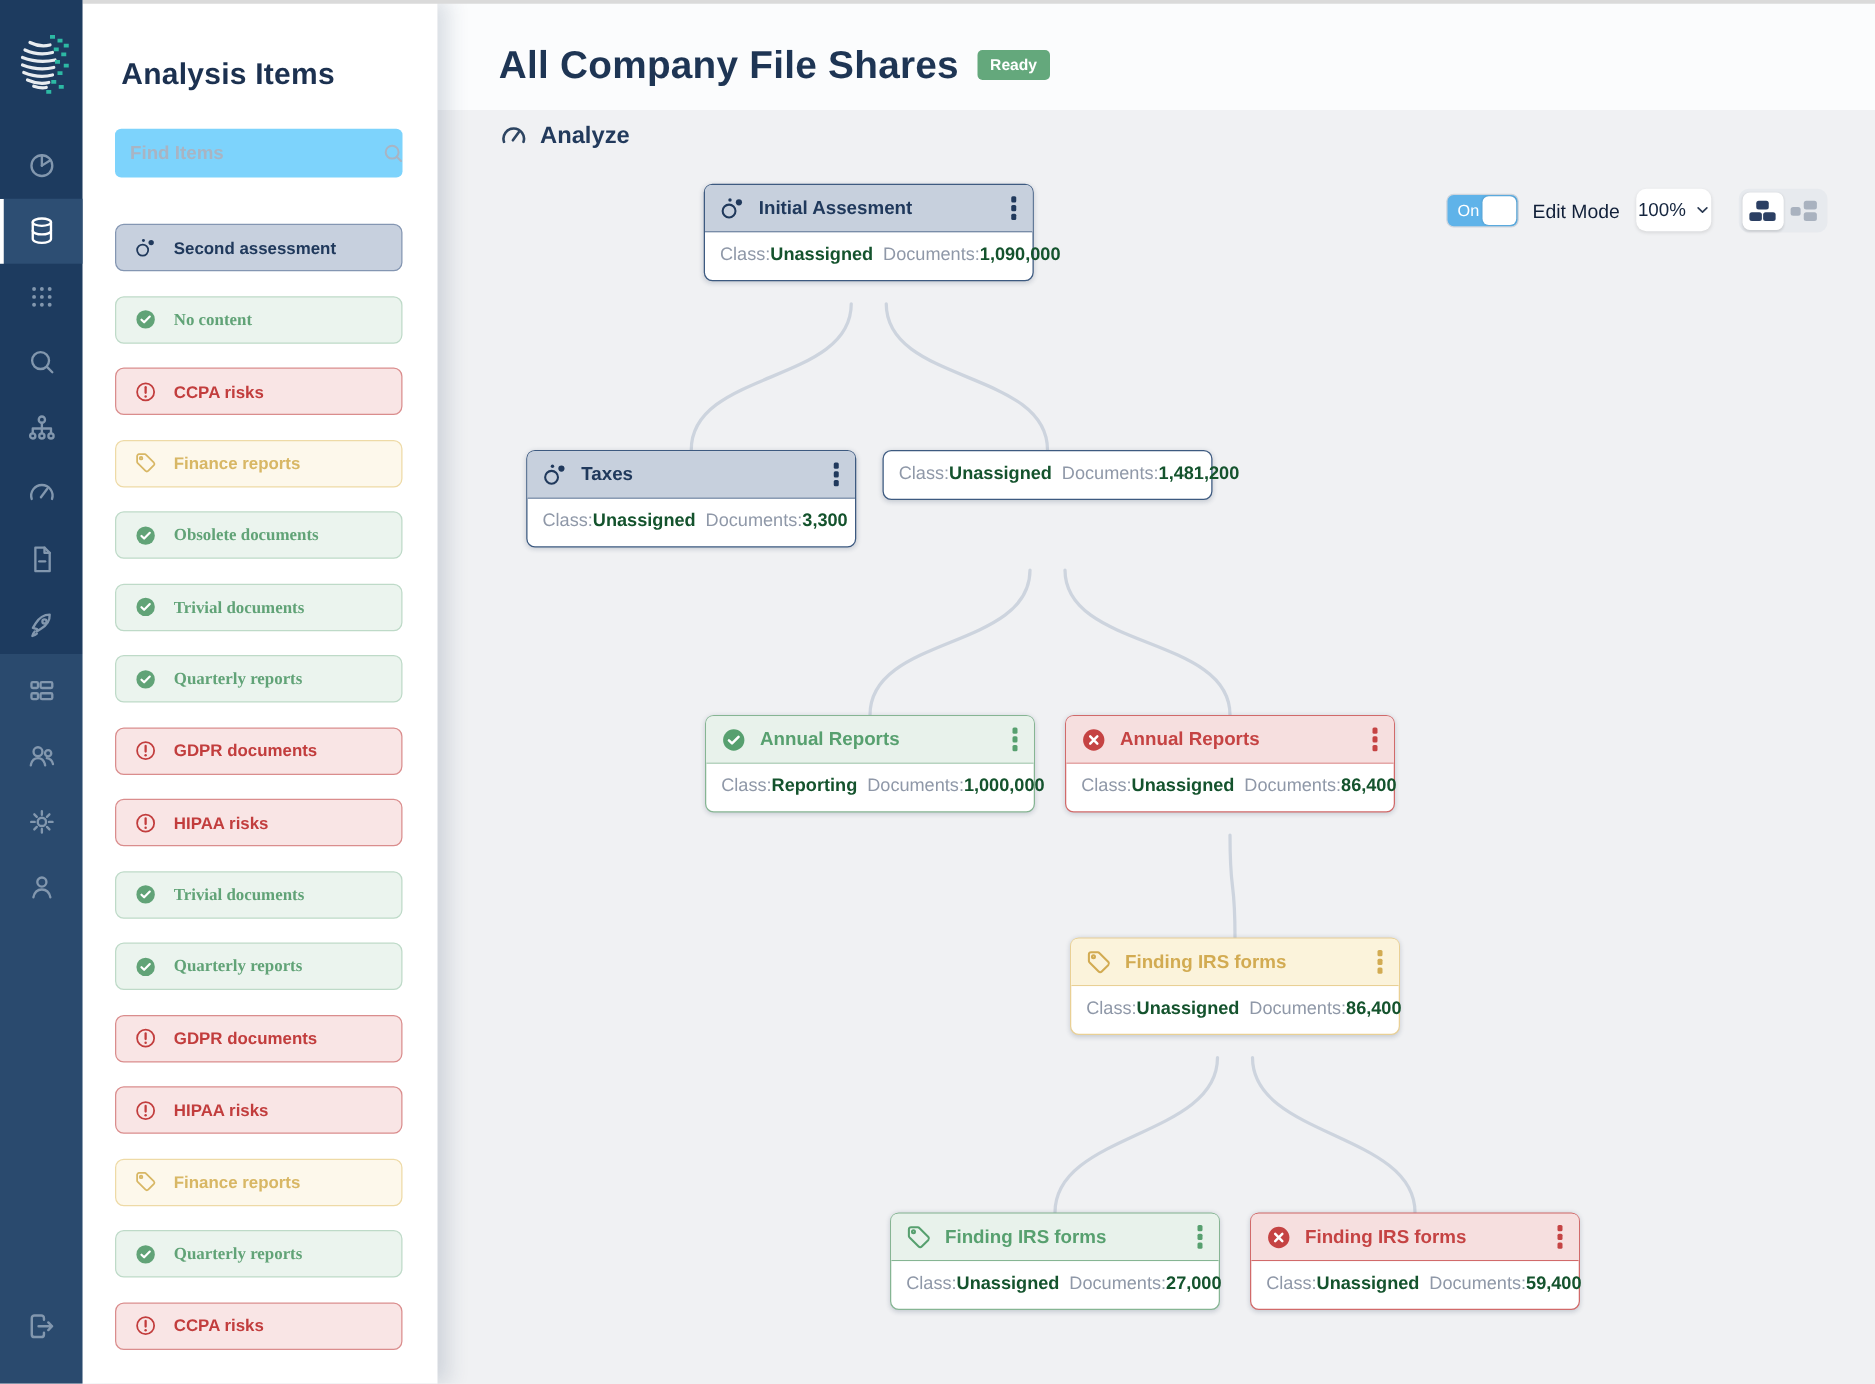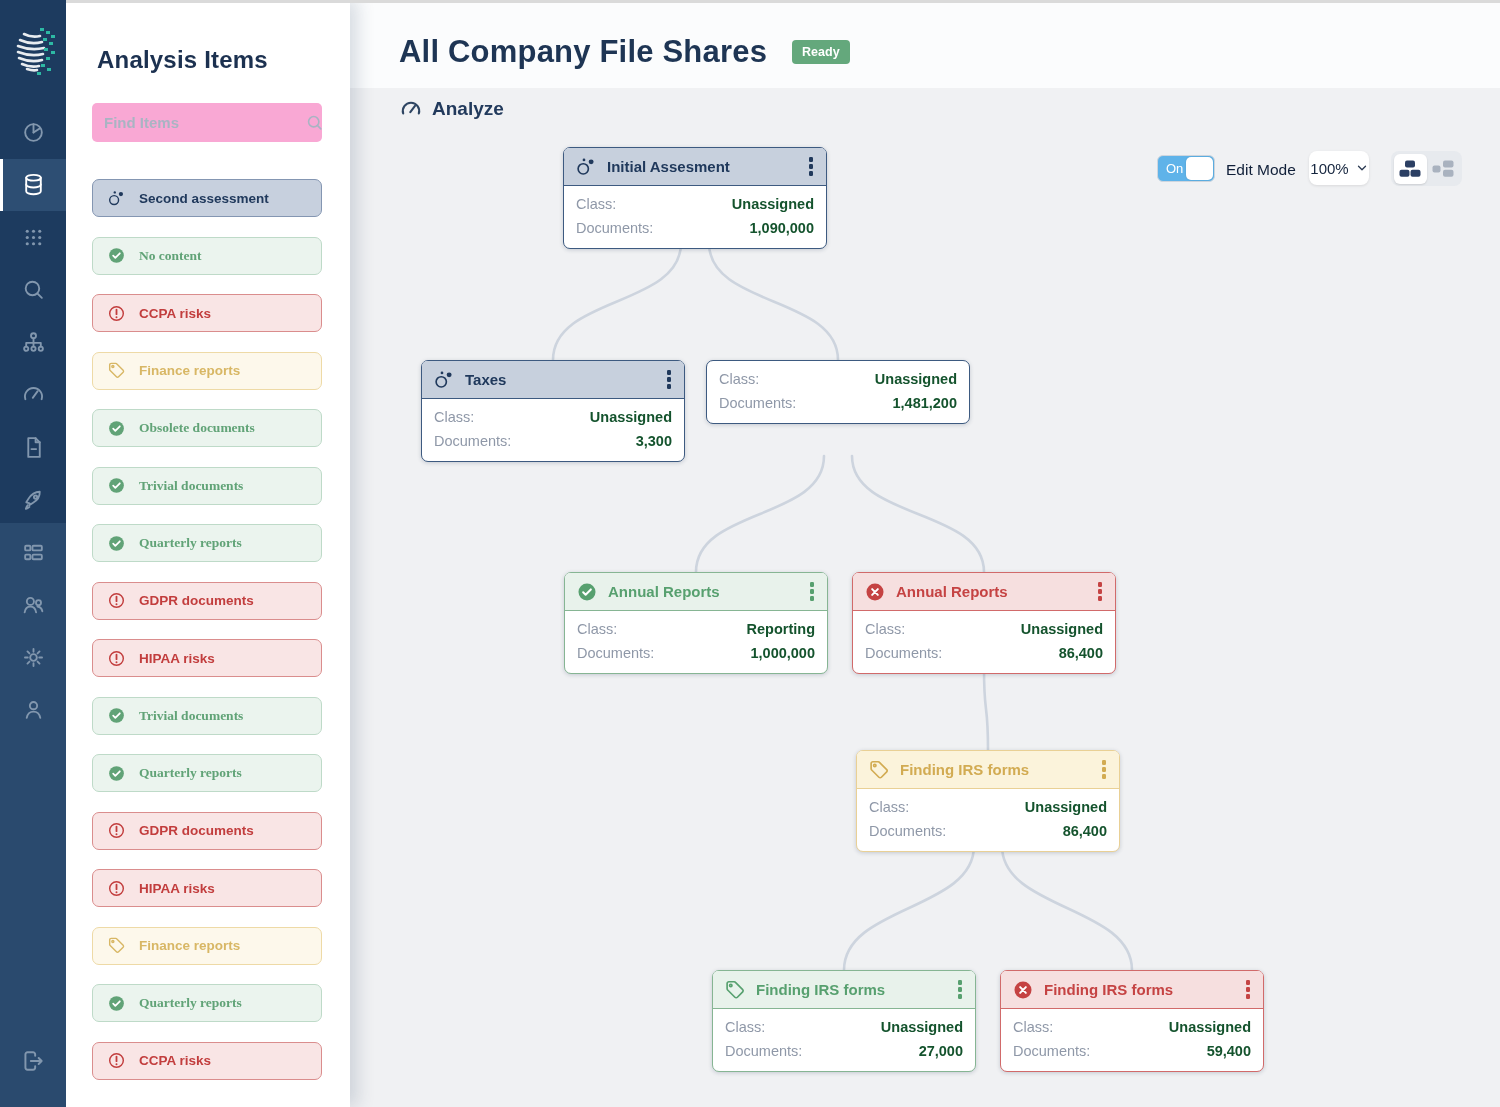--- a/index.html
+++ b/index.html
@@ -33,42 +33,42 @@
   .rail-logout .icn { width:26px; height:26px; }
 
   
   .panel {
     position:absolute; left:66px; top:0; width:284px; height:1107px; background:#ffffff;
     box-shadow: 8px 0 16px rgba(40,60,95,.16); z-index:30;
   }
   .panel-title { position:absolute; left:31px; top:46px; font-size:24px; font-weight:bold; color:#1c3150; letter-spacing:.2px; }
   .search-box {
     position:absolute; left:26px; top:103px; width:230px; height:39px;
-    background:#f9a8d4; border-radius:5px; display:flex; align-items:center; padding:0 12px;
+    background:#7dd3fc; border-radius:5px; display:flex; align-items:center; padding:0 12px;
   }
   .search-box input {
     flex:1; border:none; outline:none; background:transparent;
     font-family:"Liberation Sans",sans-serif; font-size:15px; font-weight:bold; color:#37465c;
   }
   .search-box input::placeholder { color:#a9b4c3; font-weight:bold; }
   .search-box .icn { width:19px; height:19px; color:#a9b4c3; }
   .items { position:absolute; left:26px; top:179px; width:230px; display:flex; flex-direction:column; gap:19.5px; }
   .item {
     height:38px; border-radius:7px; border:1.5px solid; display:flex; align-items:center;
     gap:13px; padding:0 14px; font-size:13.5px; font-weight:bold; cursor:pointer;
   }
   .item .icn { width:19px; height:19px; }
   .item.selected { background:#c7d0de; border-color:#8496b2; color:#20395c; }
   .item.green    { background:#ebf4ee; border-color:#bedac8; color:#61a377;font-family:Liberation Serif, serif; }
   .item.red      { background:#f9e5e5; border-color:#da8d8d; color:#c23d3d; }
   .item.yellow   { background:#fdf8eb; border-color:#eedaa6; color:#d8b765; }
 
   
   .band { position:absolute; left:350px; top:0; right:0; height:88px; background:#fbfcfd; z-index:5; }
-  .title-row { position:absolute; left:399px; top:34px; display:flex; align-items:center; gap:25px; z-index:15; }
+  .title-row { position:absolute; left:399px; top:34px; display:flex; align-items:center; gap:15px; z-index:15; }
   .page-title { font-size:31px; font-weight:bold; color:#1e3554; letter-spacing:.2px; }
   .ready-badge { background:#64a87c; color:#fff; font-size:12.5px; font-weight:bold;
     padding:5px 10px; border-radius:4px; }
   .analyze-row { position:absolute; left:399px; top:97px; display:flex; align-items:center; gap:9px;
     color:#223a5c; font-size:19px; font-weight:bold; z-index:15; }
   .analyze-row .icn { width:24px; height:24px; color:#2e4562; }
 
   
   .toggle { position:absolute; left:1157px; top:155px; width:58px; height:27px; border-radius:6px;
     background:#5fb3e9; border:1px solid #cfd6de; z-index:15; cursor:pointer; }
@@ -91,21 +91,21 @@
   
   #edges { position:absolute; left:0; top:0; width:1500px; height:1107px; z-index:6; pointer-events:none; }
   .node { position:absolute; width:264px; border-radius:7px; background:#ffffff; border:1.6px solid;
     box-shadow:0 1px 4px rgba(25,45,75,.20); z-index:10; }
   .node-head { height:38px; display:flex; align-items:center; gap:10px; padding:0 11px;
     border-bottom:1.6px solid; border-radius:5px 5px 0 0; }
   .node-head .icn { width:22px; height:22px; }
   .node-ttl { flex:1; font-size:15px; font-weight:bold; }
   .kebab { display:flex; flex-direction:column; gap:2.5px; align-items:center; padding:3px 2px; cursor:pointer; }
   .kebab i { width:4.5px; height:4.5px; border-radius:1.2px; background:currentColor; display:block; }
-  .node-body { padding:10px 12px 12px; display:flex; flex-direction:column; gap:8px; }
+  .node-body { padding:10px 12px 12px; display:flex; flex-direction:row; gap:8px; }
   .nrow { display:flex; justify-content:space-between; align-items:baseline; font-size:14.5px; }
   .nlbl { color:#8f98a8; }
   .nval { color:#14532d; font-weight:bold; }
   .node.blue   { border-color:#3d5a80; } .node.blue .node-head   { background:#c7d0dd; border-color:#3d5a80; color:#20395c; } .node.blue .node-ttl   { color:#20395c; }
   .node.green  { border-color:#86b593; } .node.green .node-head  { background:#e8f2eb; border-color:#86b593; color:#57a06f; } .node.green .node-ttl  { color:#57a06f; }
   .node.red    { border-color:#d16a6a; } .node.red .node-head    { background:#f6dfdf; border-color:#d16a6a; color:#c54343; } .node.red .node-ttl    { color:#c54343; }
   .node.yellow { border-color:#e9d095; } .node.yellow .node-head { background:#fbf3db; border-color:#e9d095; color:#d2ab52; } .node.yellow .node-ttl { color:#d2ab52; }
 </style>
 </head>
 <body>

